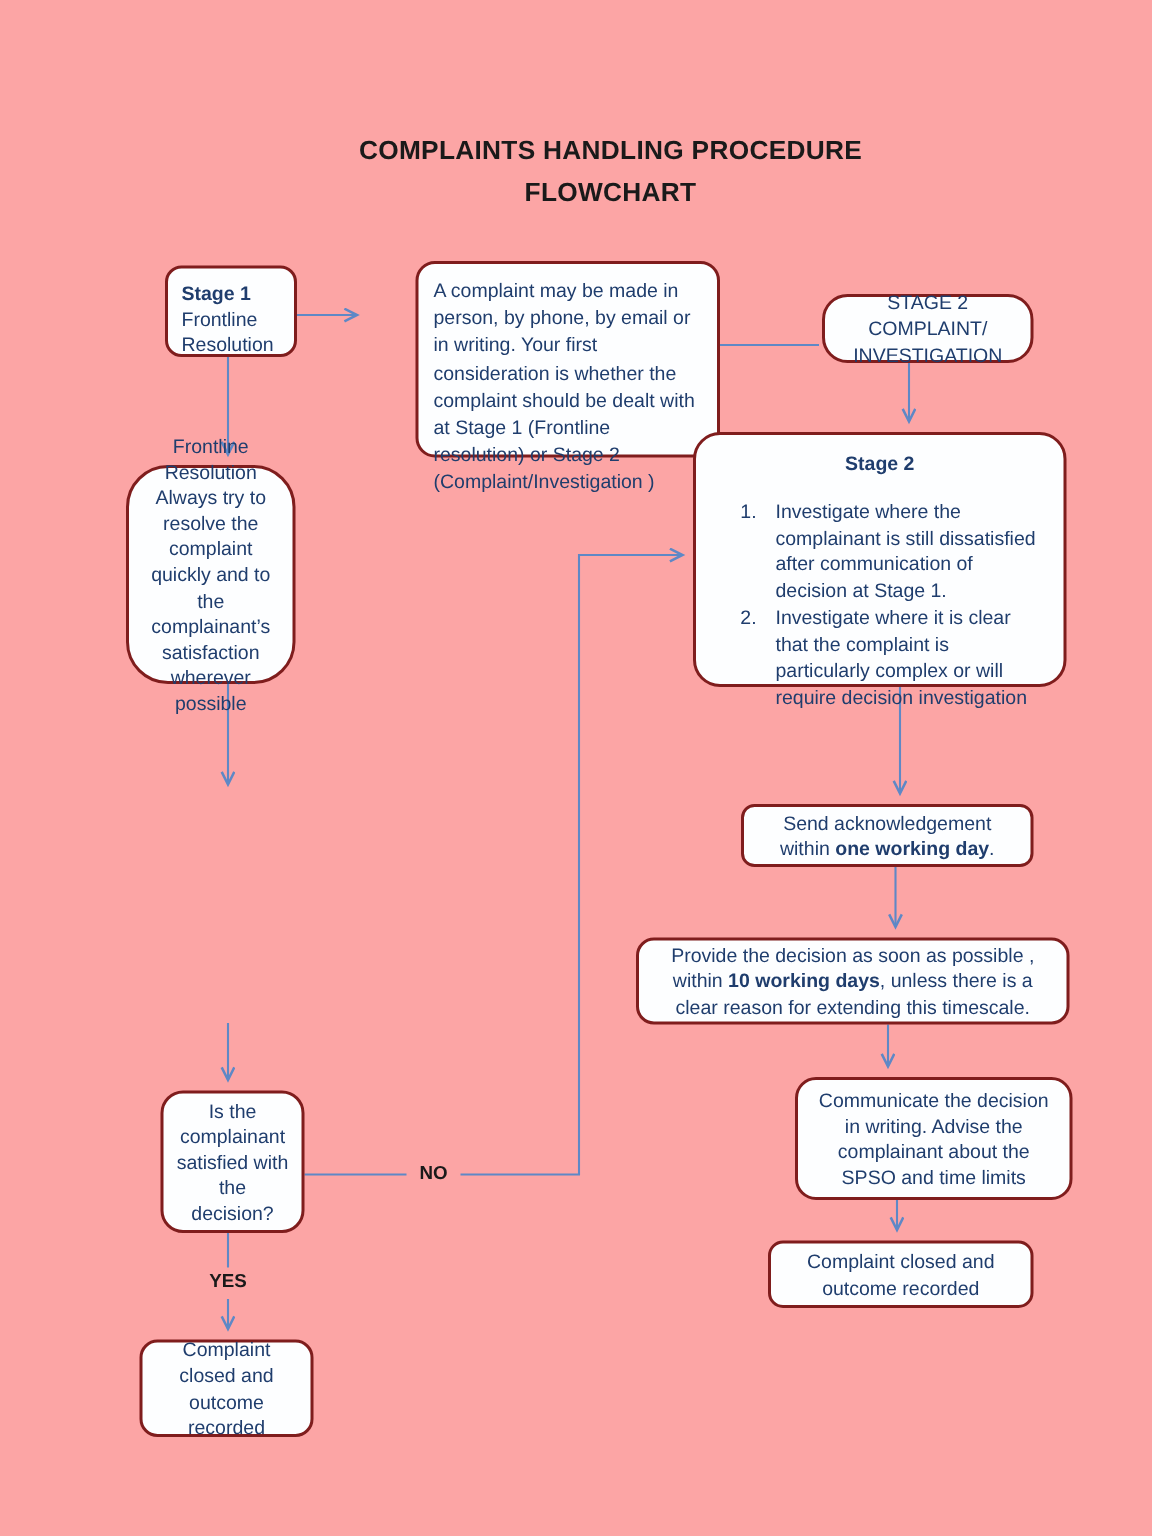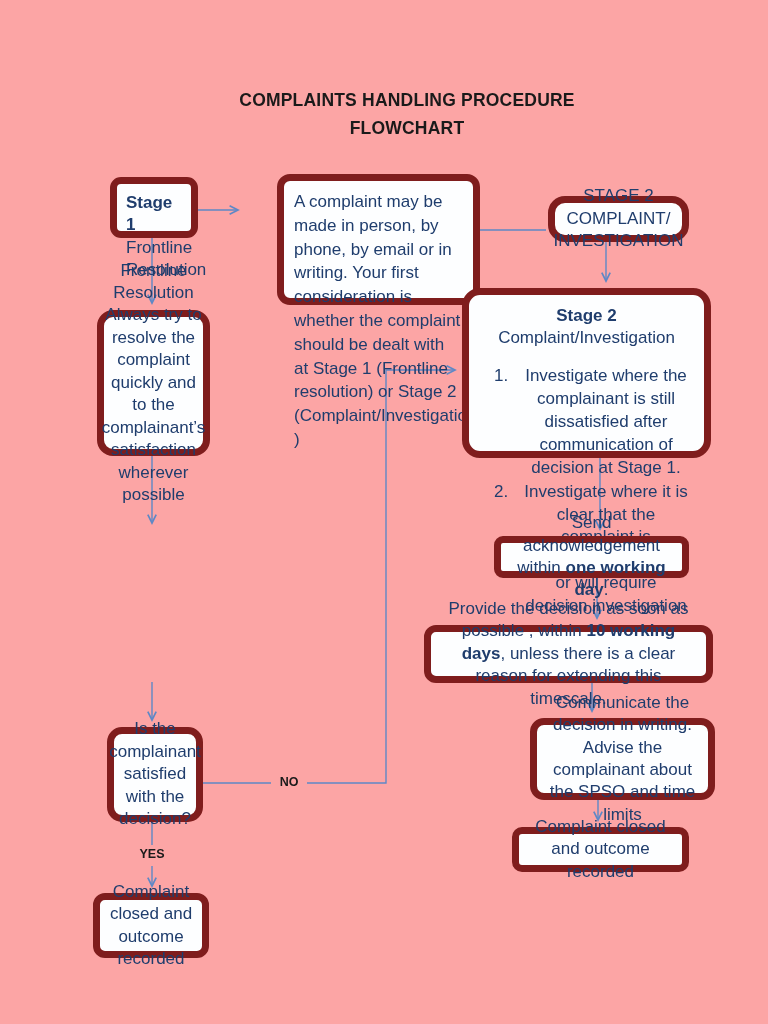--- a/index.html
+++ b/index.html
@@ -10,35 +10,35 @@
   .connectors { position:absolute; left:0; top:0; width:768px; height:1024px; }
   .conn { stroke:#5e88c6; stroke-width:1.4; fill:none; }
   .title {
     position:absolute; left:0; right:0; top:86px; margin:0;
     text-align:center; font-size:17.5px; line-height:1.62;
     font-weight:bold; color:#1a1a1a; letter-spacing:0.2px;
   }
   .title span { display:block; }
   .box {
     position:absolute; box-sizing:border-box;
-    background:#fdfeff; border:7px solid #7f1d1d; border-radius:13px;
-    color:#1f3d6d; font-size:17px; line-height:1.32;
+    background:#fdfeff; border:2px solid #7f1d1d; border-radius:13px;
+    color:#1f3d6d; font-size:13px; line-height:1.32;
   }
   .center {
     display:flex; align-items:center; justify-content:center;
     text-align:center; padding:4px 8px;
   }
   .pre { white-space:pre-line; }
   .topleft { padding:8px 8px 8px 9px; text-align:left; }
   .intake { padding:9px 10px; line-height:1.4; text-align:left;margin-left:32px; }
   .s2box { padding:10px 8px 6px 8px; }
   .s2-title { text-align:center; font-weight:bold; }
   .s2-sub { text-align:center; }
   .s2box ol { margin:15px 0 0 0; padding:0 6px 0 36px; text-align:left; }
-  .s2box li { padding-left:9px; margin-bottom:1px; line-height:1.35;text-align:center; }
+  .s2box li { padding-left:9px; margin-bottom:1px; line-height:1.35; }
   .flow-label {
     position:absolute; width:40px; text-align:center;
     font-size:12.5px; font-weight:bold; color:#1a1a1a;
   }
   .b { font-weight:bold; }
 </style>
 </head>
 <body>
 
 <div class="page">
@@ -72,25 +72,24 @@
 
   <div class="box topleft pre" style="left:110px; top:177px; width:88px; height:61px; border-radius:11px;"><span class="pre"><span class="b">Stage 1</span><span>
 Frontline
 Resolution</span></span></div>
 
   <div class="box intake" style="left:245px; top:174px; width:203px; height:131px;">A complaint may be made in person, by phone, by email or in writing. Your first consideration is whether the complaint should be dealt with at Stage 1 (Frontline resolution) or Stage 2 (Complaint/Investigation )</div>
 
   <div class="box center pre" style="left:548px; top:196px; width:141px; height:46px; border-radius:17px;">STAGE 2 COMPLAINT/
 INVESTIGATION</div>
 
-  <div class="box center" style="left:97px; top:310px; width:113px; height:146px; border-radius:16px;">Frontline Resolution Always try to resolve the complaint quickly and to the complainant’s satisfaction wherever possible</div>
+  <div class="box center" style="left:84px; top:310px; width:113px; height:146px; border-radius:28px;">Frontline Resolution Always try to resolve the complaint quickly and to the complainant’s satisfaction wherever possible</div>
 
   <div class="box s2box" style="left:462px; top:288px; width:249px; height:170px; border-radius:18px;">
     <div class="s2-title">Stage 2</div>
-    <div class="s2-sub">Complaint/Investigation</div>
     <ol>
       <li>Investigate where the complainant is still dissatisfied after communication of decision at  Stage 1.</li>
       <li>Investigate where it is clear that the complaint is particularly complex or will require decision investigation</li>
     </ol>
   </div>
 
 
   <div class="box center" style="left:494px; top:536px; width:195px; height:42px; border-radius:9px;">
       <span class="pre"><span>Send acknowledgement within </span><span class="b">one working day</span><span>.</span></span>
     </div>

